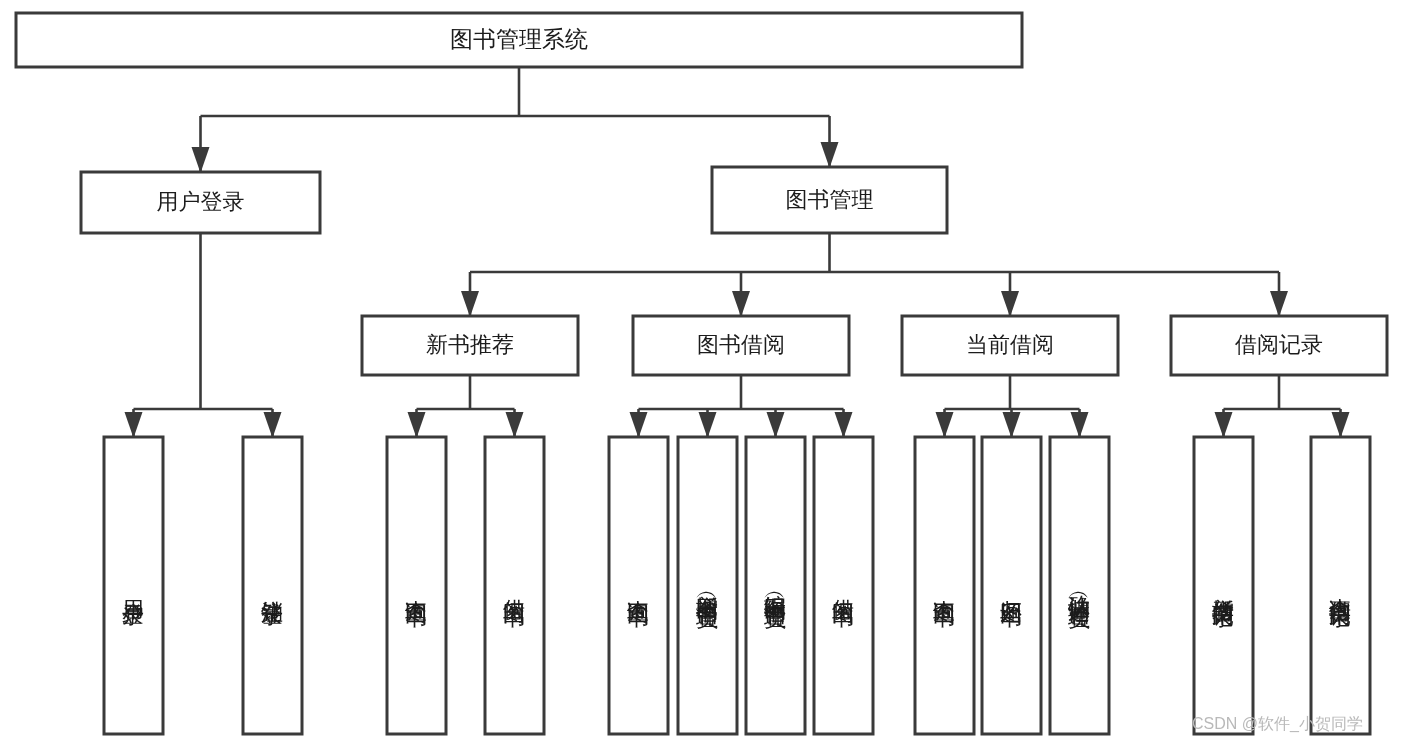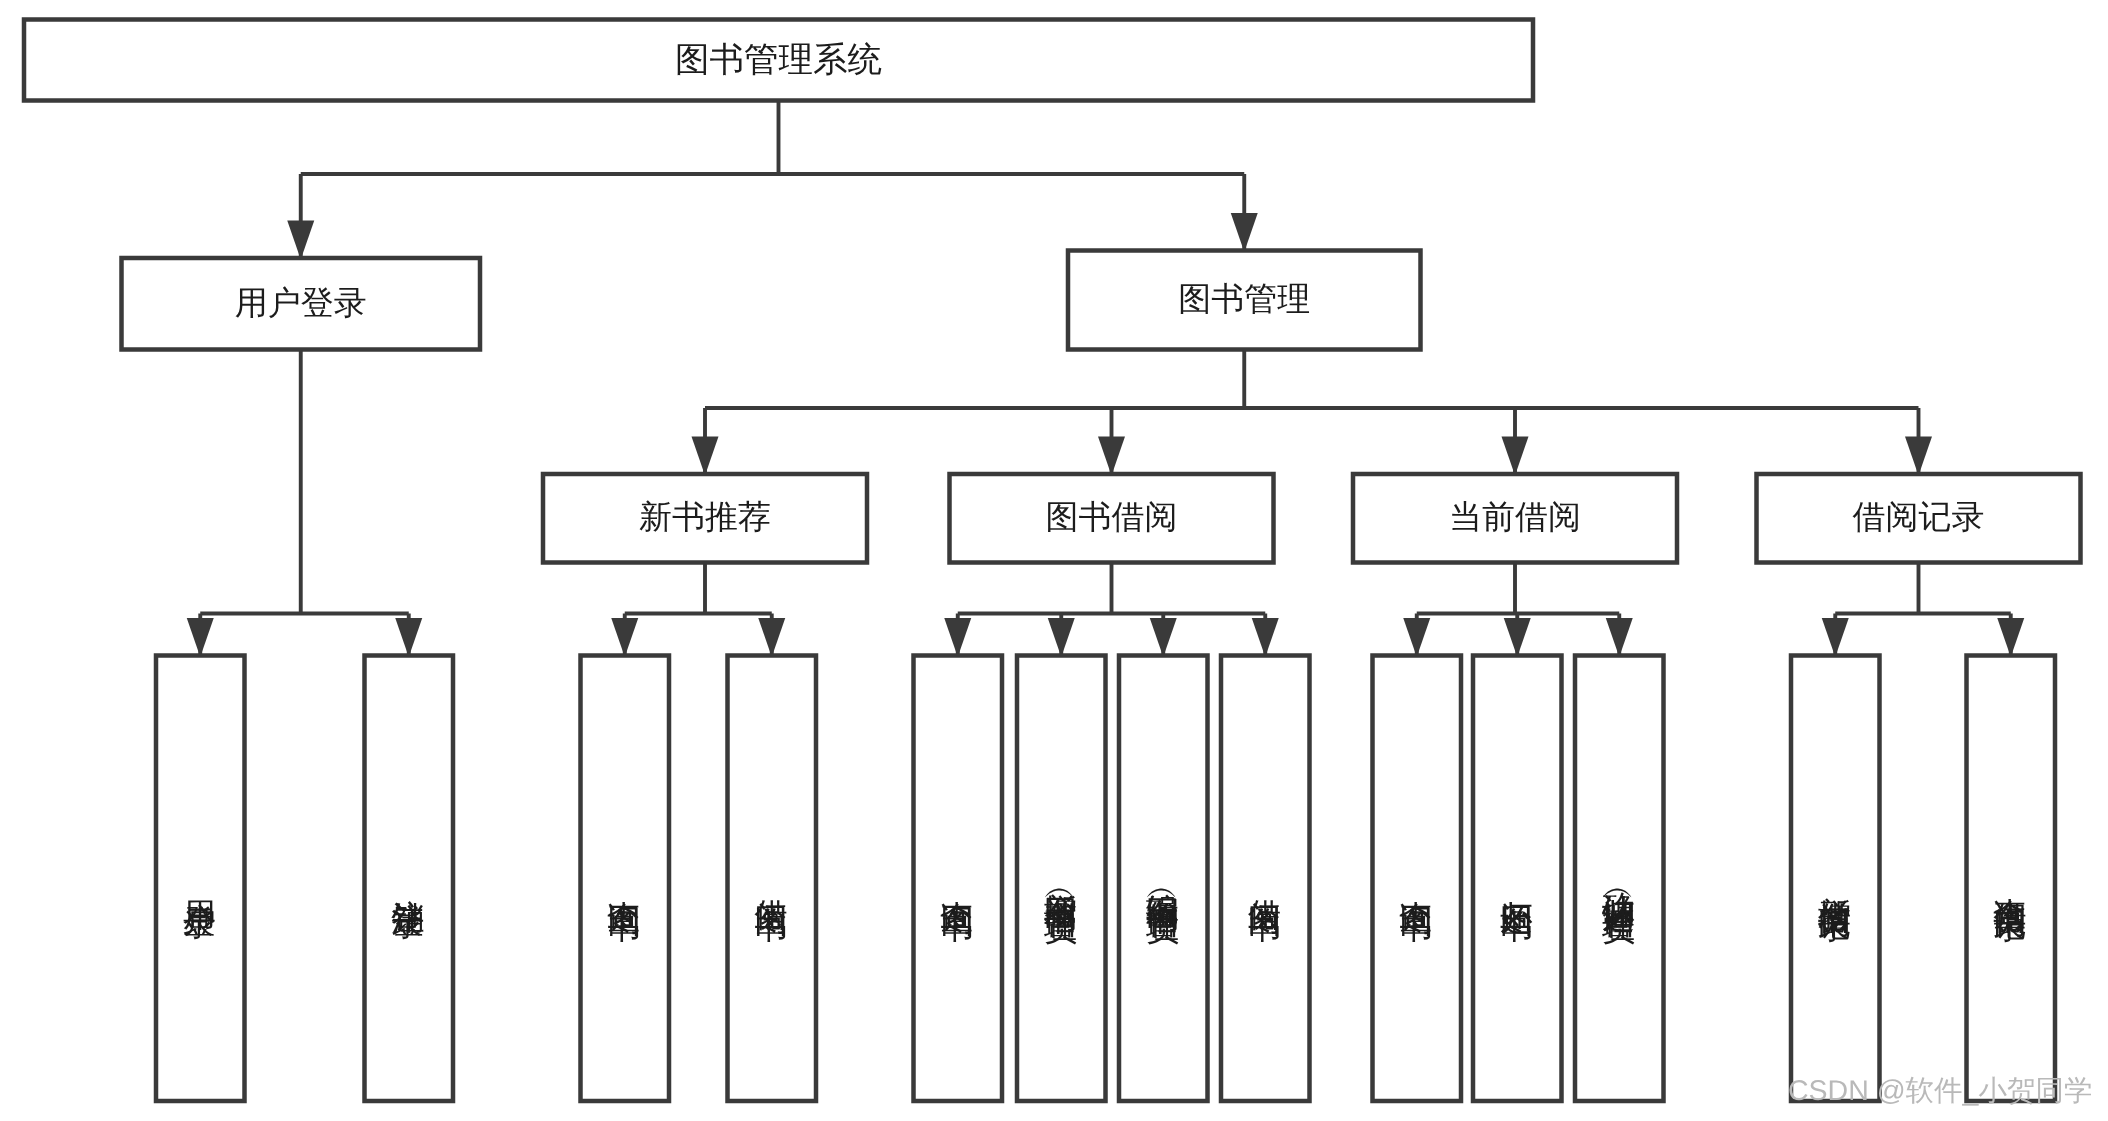--- a/index.html
+++ b/index.html
@@ -67,21 +67,21 @@
     align-items: center;
     justify-content: center;
     text-align: center;
     white-space: nowrap;
     pointer-events: none;
     user-select: none;
   }
   .watermark {
     position: absolute;
     font-family: "Liberation Sans", "DejaVu Sans", sans-serif;
-    font-size: 19px;
+    font-size: 16px;
     color: #b9b9b9;
     white-space: nowrap;
     user-select: none;
   }
 </style>
 </head>
 <body>
 
 <div id="diagram-root">
 

